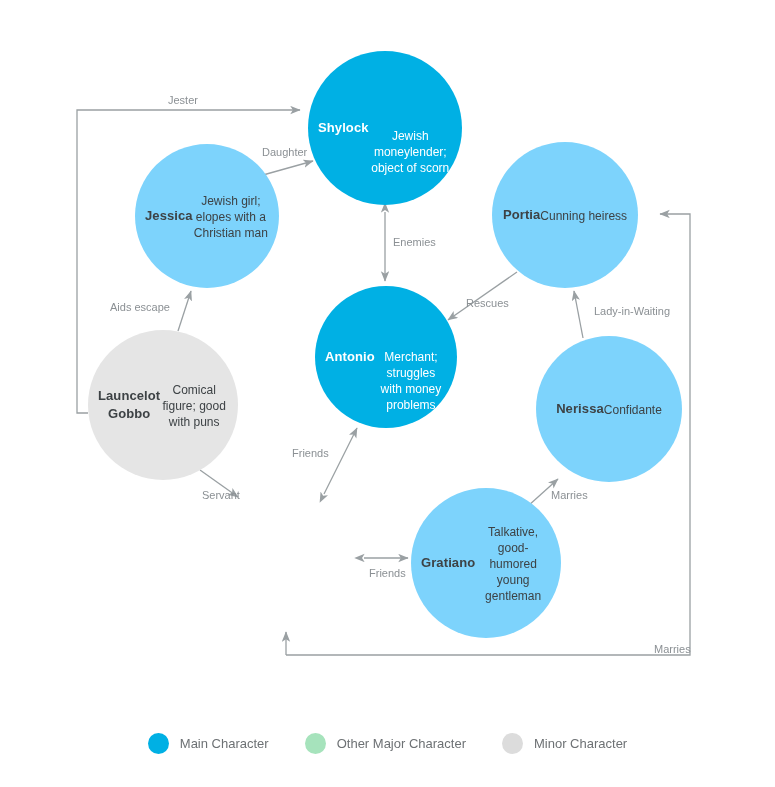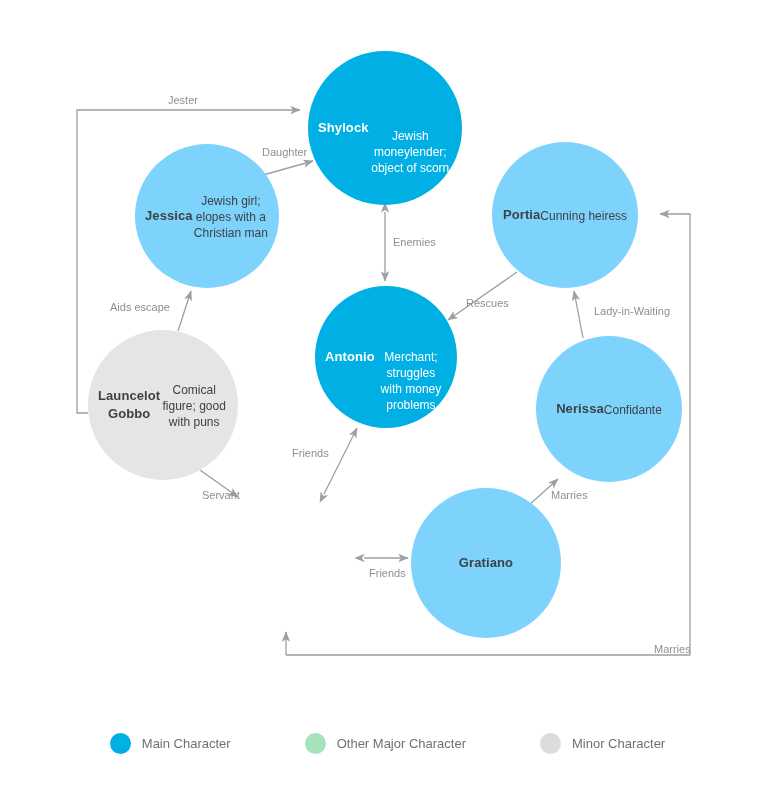--- a/index.html
+++ b/index.html
@@ -66,21 +66,21 @@
   }
 
   #legend {
     position: absolute;
     left: 0;
     top: 733px;
     width: 775px;
     display: flex;
     justify-content: center;
     align-items: center;
-    gap: 74px;
+    gap: 36px;
   }
   .legend-item {
     display: flex;
     align-items: center;
     gap: 11px;
   }
   .legend-swatch {
     width: 21px;
     height: 21px;
     border-radius: 50%;
@@ -155,20 +155,21 @@
   </div>
 
   <div class="node major" style="left:536px; top:336px; width:146px; height:146px;">
     <div class="node-name">Nerissa</div>
     <div class="node-desc">Confidante</div>
   </div>
 
 
   <div class="node major" style="left:411px; top:488px; width:150px; height:150px;">
     <div class="node-name">Gratiano</div>
+    <div class="node-desc">Talkative, good-humored young gentleman</div>
   </div>
 
   <div class="edge-label" style="left:168px; top:94px;">Jester</div>
   <div class="edge-label" style="left:262px; top:146px;">Daughter</div>
   <div class="edge-label" style="left:393px; top:236px;">Enemies</div>
   <div class="edge-label" style="left:466px; top:297px;">Rescues</div>
   <div class="edge-label" style="left:594px; top:305px;">Lady-in-Waiting</div>
   <div class="edge-label" style="left:110px; top:301px;">Aids escape</div>
   <div class="edge-label" style="left:202px; top:489px;">Servant</div>
   <div class="edge-label" style="left:292px; top:447px;">Friends</div>

